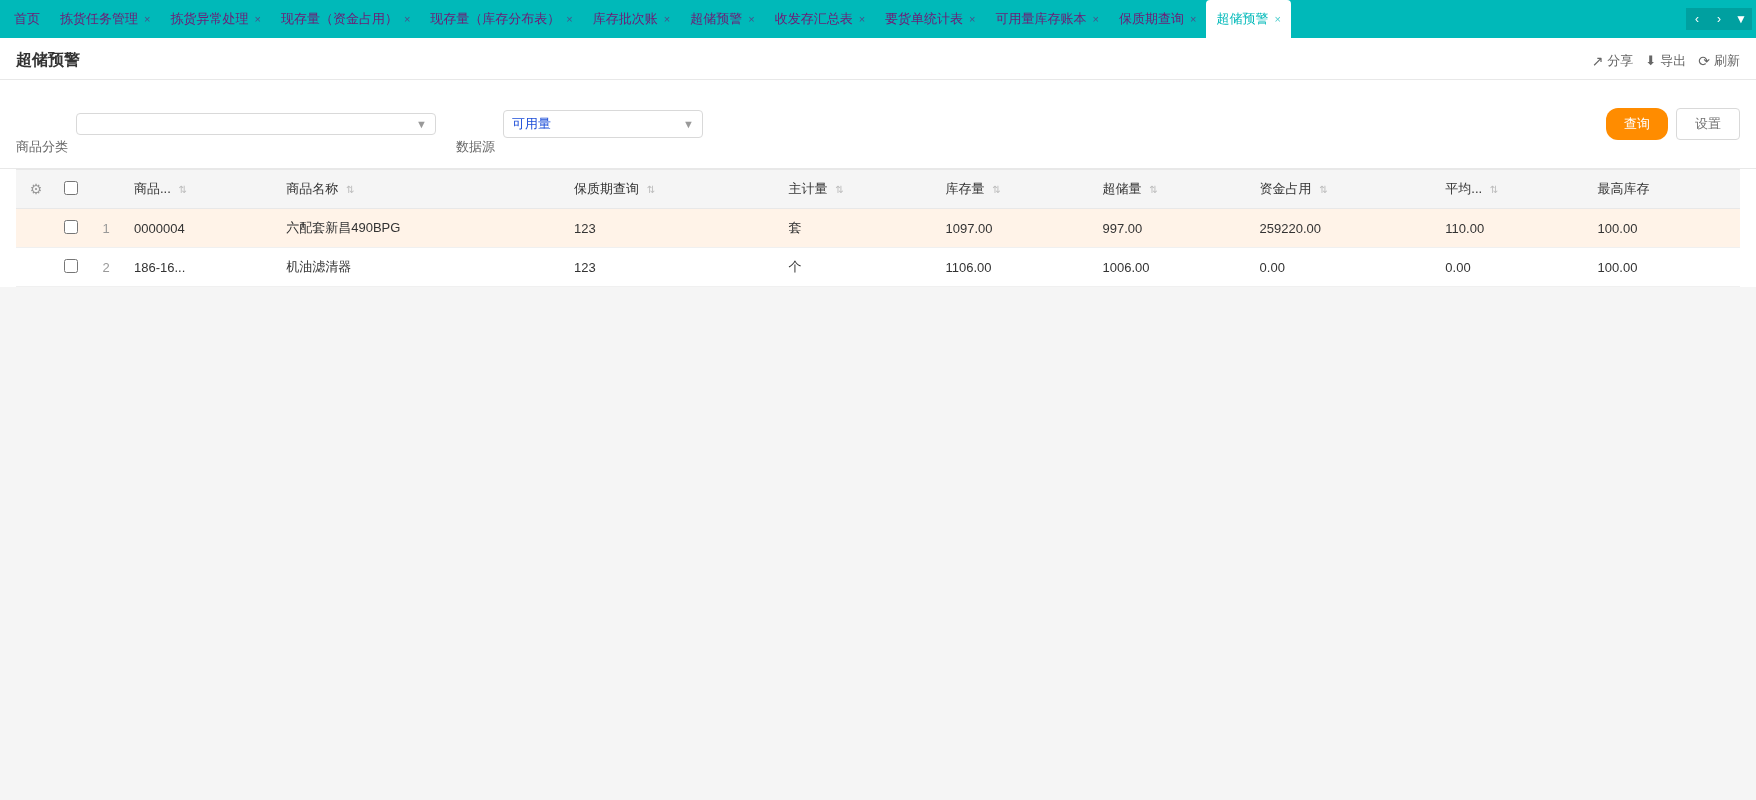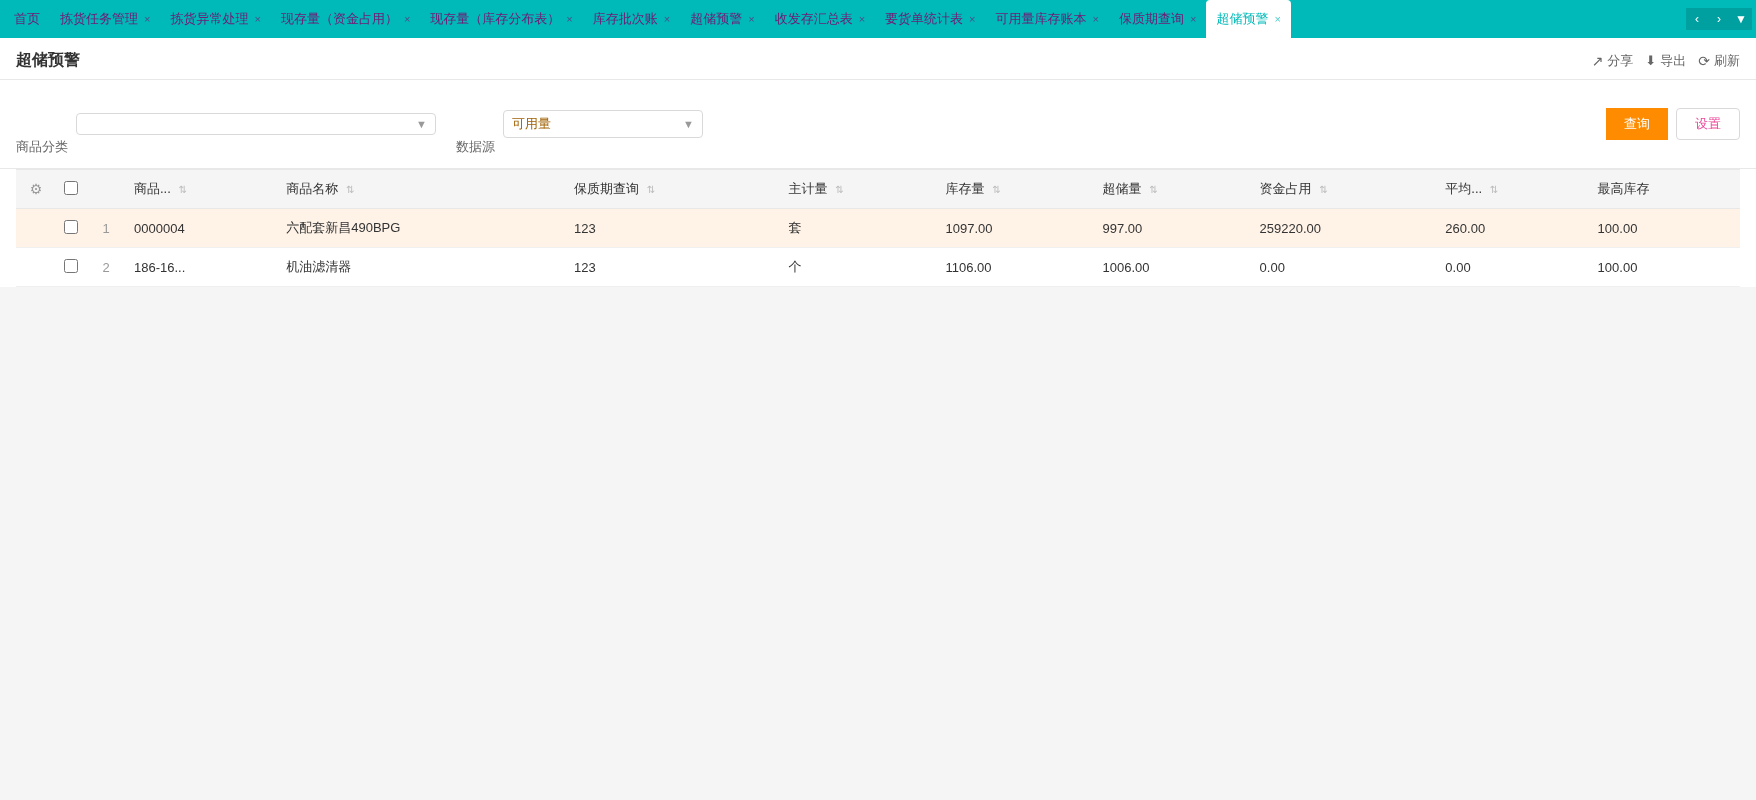--- a/index.html
+++ b/index.html
@@ -115,43 +115,43 @@
       justify-content: space-between;
     }
     .filter-select-wide {
       min-width: 360px;
     }
     .filter-select-text {
       color: #ccc;
       font-size: 13px;
     }
     .filter-select-text.has-value {
-      color: #a16207;
+      color: #1d4ed8;
     }
     .chevron-down {
       color: #999;
       font-size: 11px;
     }
     .filter-actions {
       margin-left: auto;
       display: flex;
       gap: 8px;
     }
     .btn-query {
       background: #ff8c00;
       color: #fff;
       border: none;
-      border-radius: 0;
+      border-radius: 12px;
       padding: 6px 18px;
       cursor: pointer;
       font-size: 13px;
     }
     .btn-settings {
       background: #fff;
-      color: #ec4899;
+      color: #737373;
       border: 1px solid #d9d9d9;
       border-radius: 4px;
       padding: 6px 18px;
       cursor: pointer;
       font-size: 13px;
     }
 
     
     .table-container {
       background: #fff;
@@ -369,21 +369,21 @@
       <input type="checkbox" style="">
     </td>
     <td class="row-num">1</td>
     <td>0000004</td>
     <td>六配套新昌490BPG</td>
     <td>123</td>
     <td>套</td>
     <td>1097.00</td>
     <td>997.00</td>
     <td>259220.00</td>
-    <td>260.00</td>
+    <td>110.00</td>
     <td>100.00</td>
   </tr>
         <tr class="row-normal">
     <td class="gear-icon-cell"></td>
     <td class="checkbox-cell">
       <input type="checkbox" style="">
     </td>
     <td class="row-num">2</td>
     <td>186-16...</td>
     <td>机油滤清器</td>

